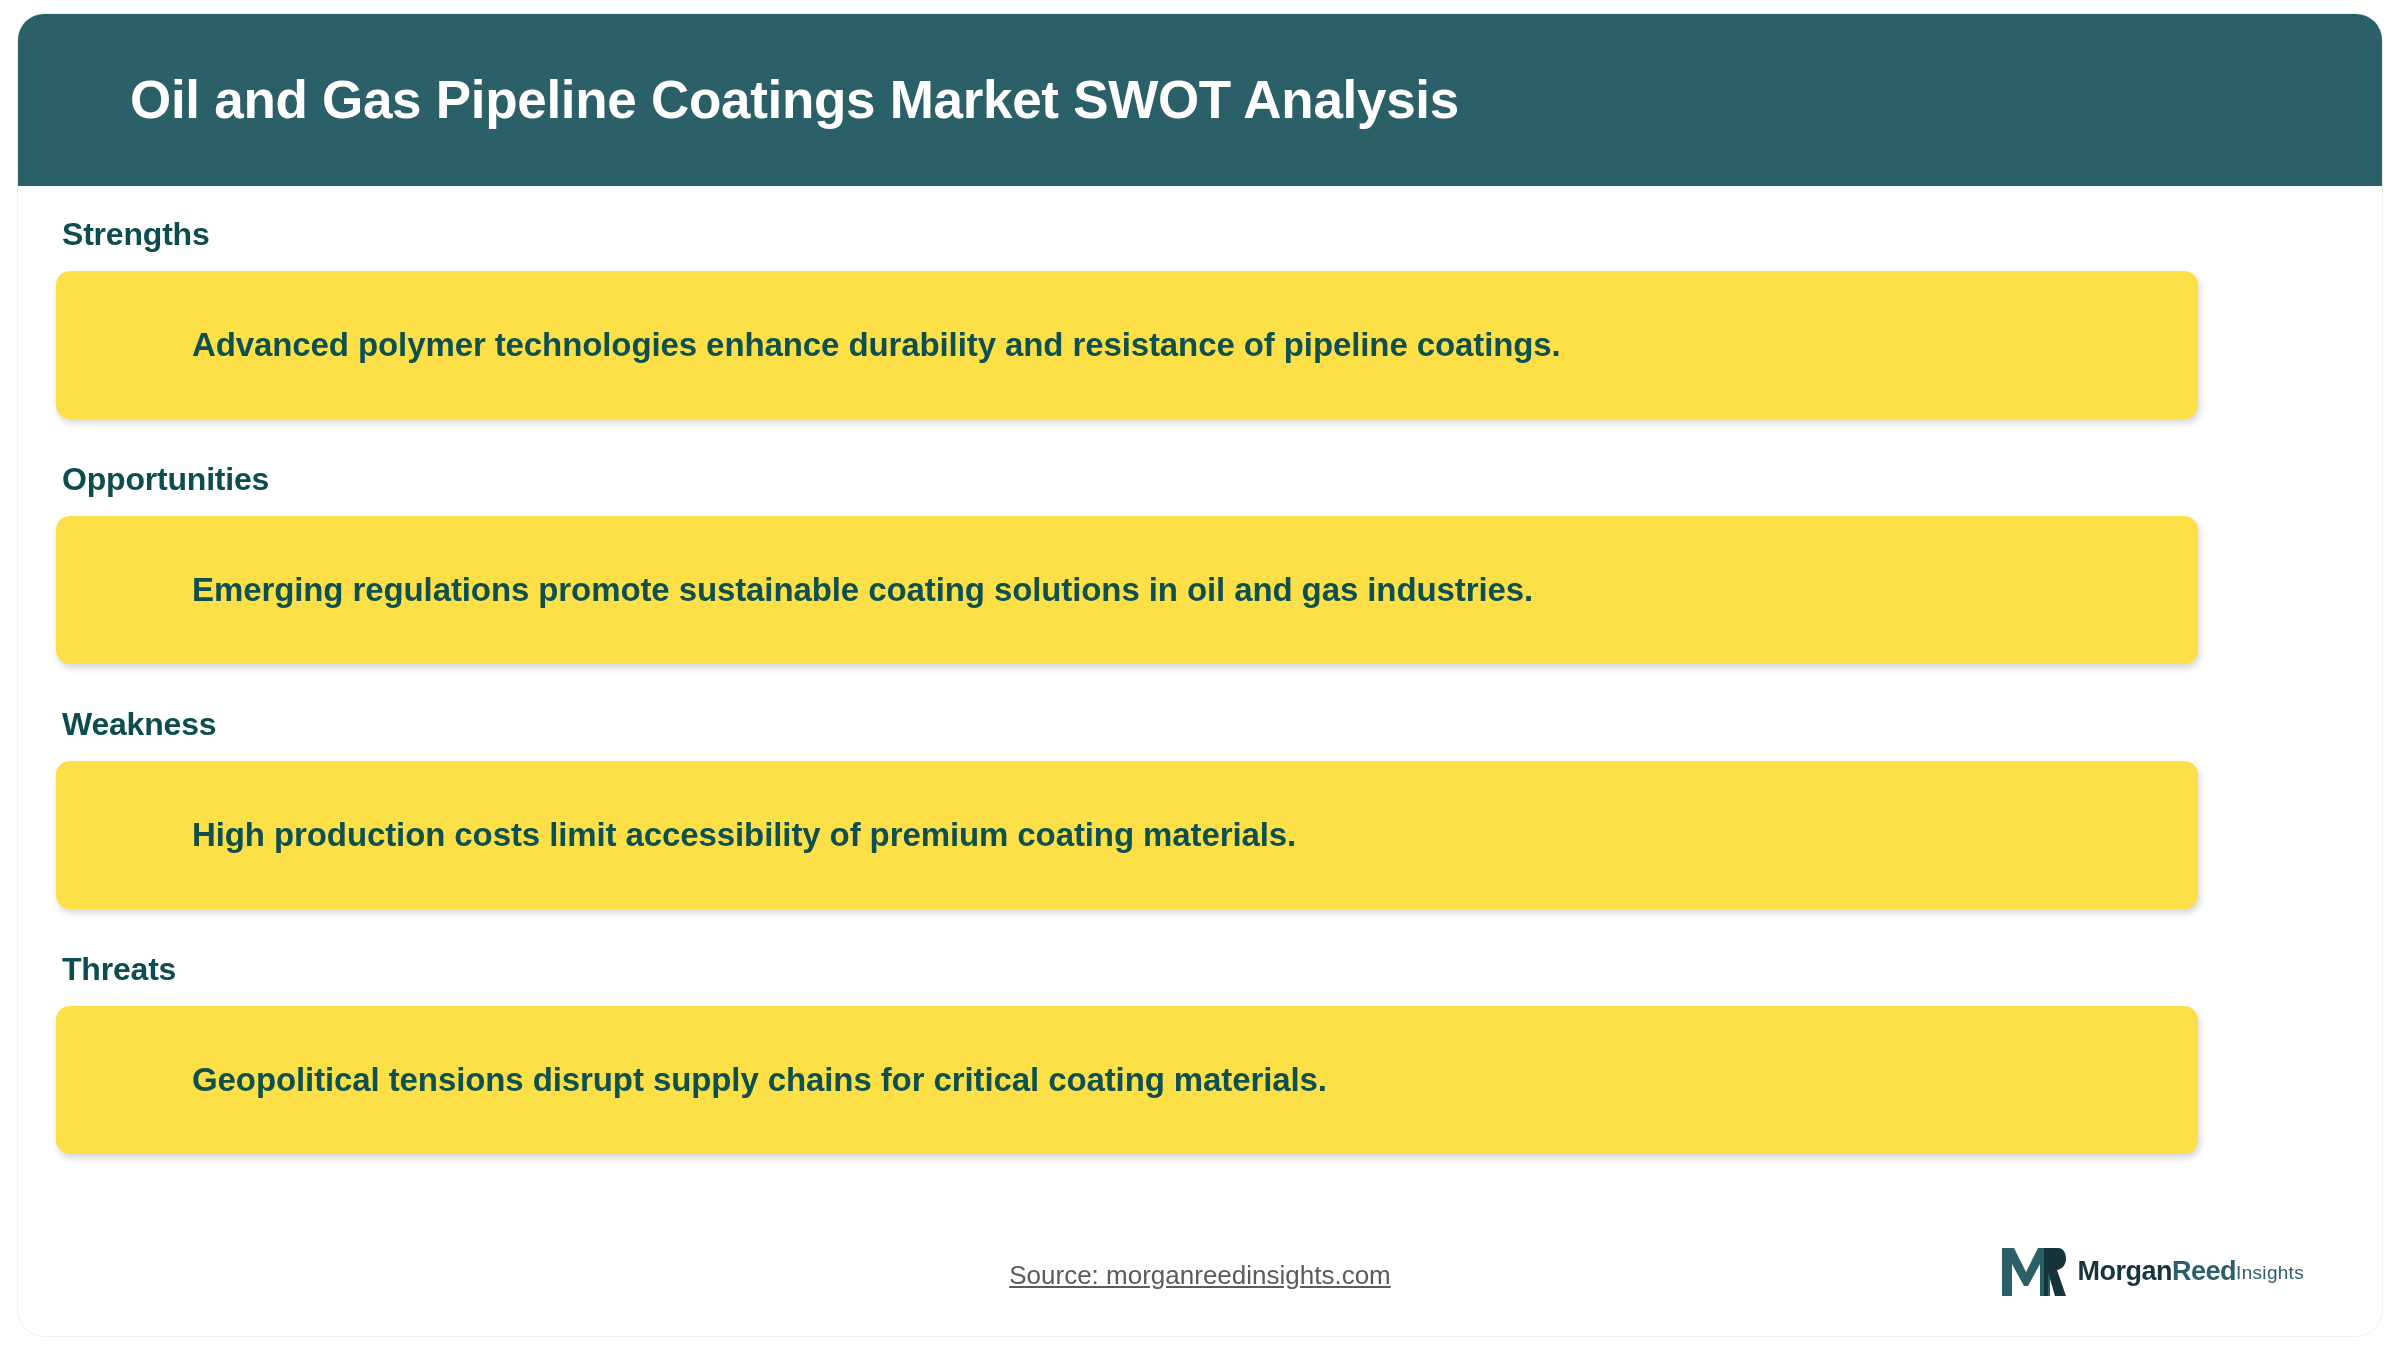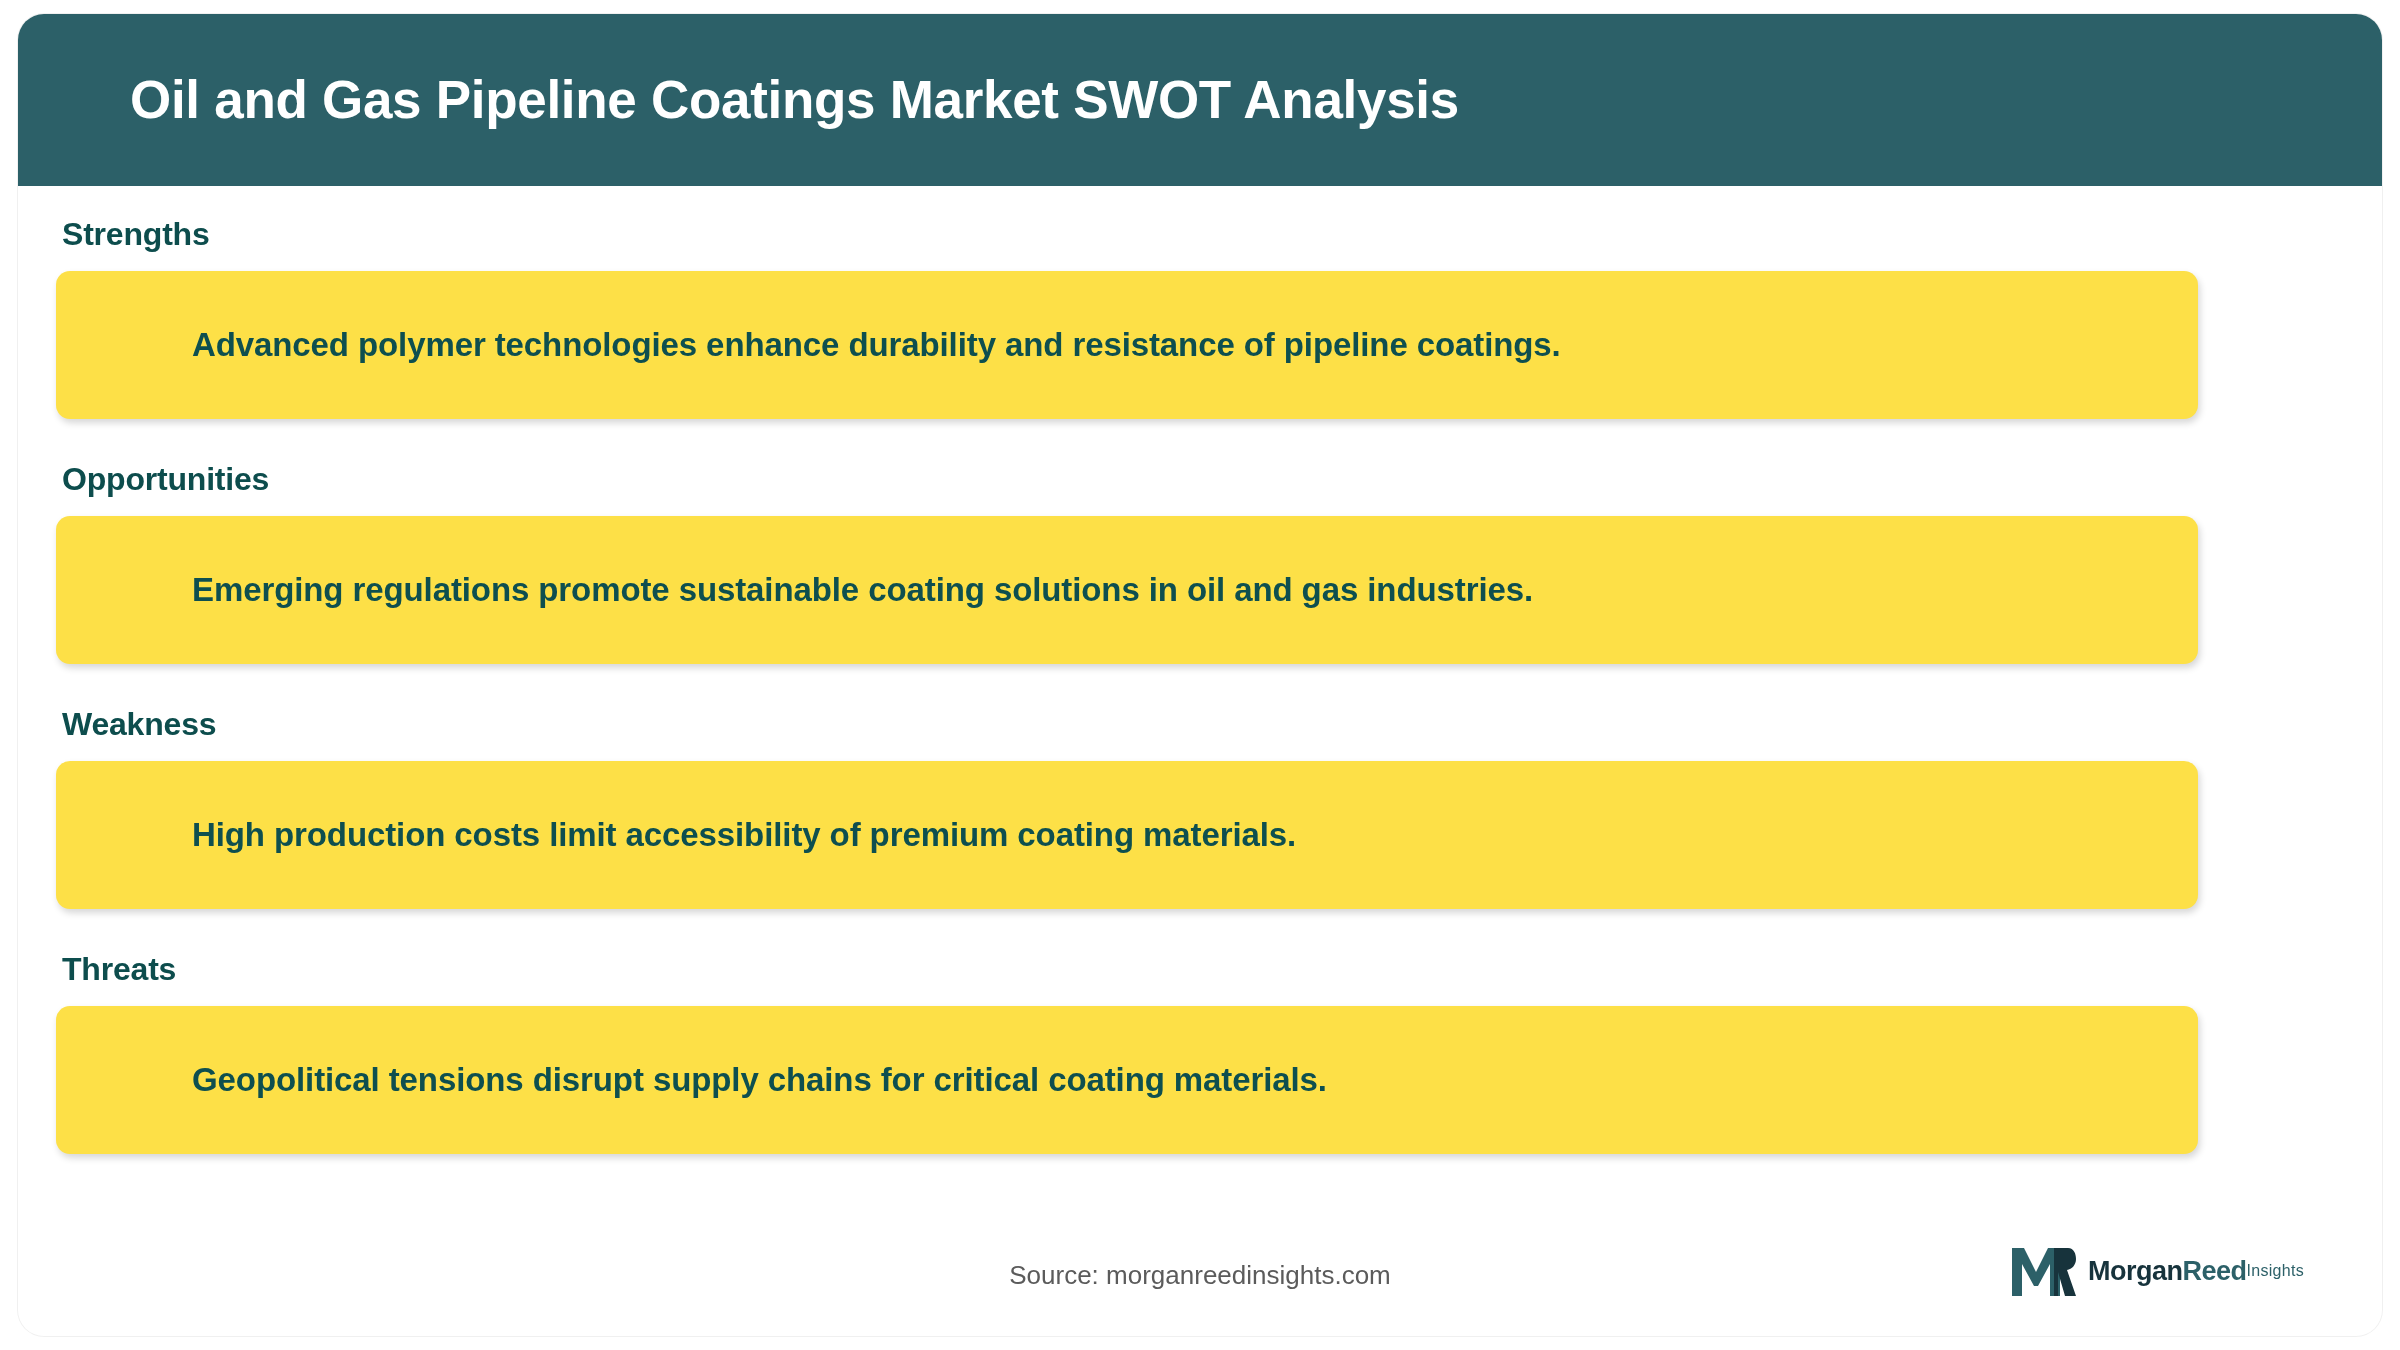--- a/index.html
+++ b/index.html
@@ -100,20 +100,21 @@
     height: 80px;
   }
   .source {
     position: absolute;
     left: 0;
     right: 0;
     top: 26px;
     text-align: center;
     color: #5b5b5b;
     font-size: 26px;
+    text-decoration: underline;
   }
   .logo {
     position: absolute;
     right: 78px;
     top: 8px;
     display: flex;
     align-items: center;
     gap: 12px;
   }
   .logo-mark {
@@ -127,21 +128,21 @@
     line-height: 1.0;
   }
   .logo-line1 {
     font-size: 27px;
     font-weight: bold;
     color: #17333c;
     letter-spacing: -0.5px;
   }
   .logo-line1 .reed { color: #2c6068; }
   .logo-line2 {
-    font-size: 16px;
+    font-size: 19px;
     color: #2c6068;
     margin-top: 5px;
     letter-spacing: 0.3px;
   }
 </style>
 </head>
 <body>
 
 <div class="canvas">
   <div class="card">

